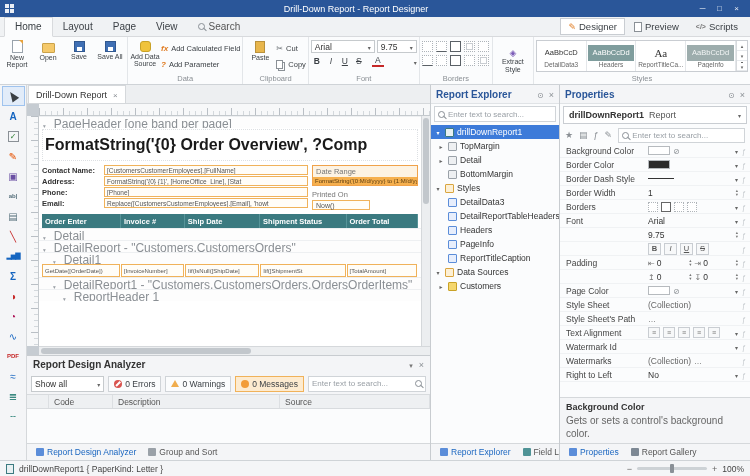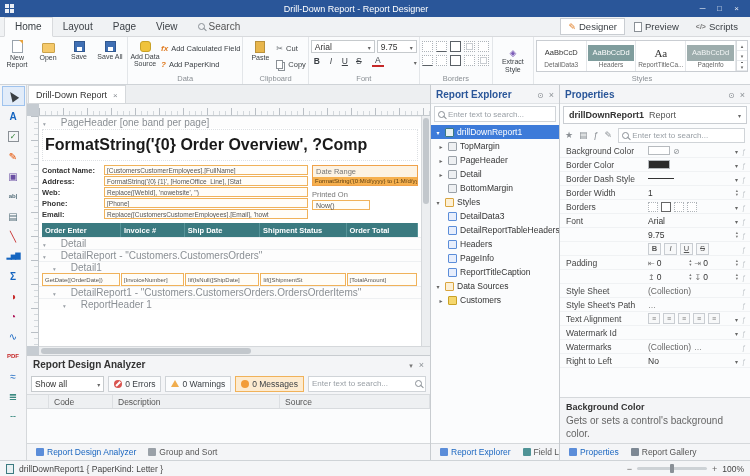--- a/index.html
+++ b/index.html
@@ -98,21 +98,21 @@
 .hruler{height:12px;margin-left:12px;background:#f7f8f9;border-bottom:1px solid #c4c9cd;background-image:repeating-linear-gradient(to right,#b9bfc5 0 1px,transparent 1px 24px),repeating-linear-gradient(to right,#d3d8dc 0 1px,transparent 1px 6px);background-size:100% 7px,100% 4px;background-position:left bottom,left bottom;background-repeat:no-repeat,no-repeat}
 .canvas-row{flex:1;display:flex;min-height:0}
 .vruler{width:12px;background:#f7f8f9;border-right:1px solid #c4c9cd;flex:0 0 auto;background-image:repeating-linear-gradient(to bottom,#b9bfc5 0 1px,transparent 1px 24px),repeating-linear-gradient(to bottom,#d3d8dc 0 1px,transparent 1px 6px);background-size:7px 100%,4px 100%;background-position:right top,right top;background-repeat:no-repeat,no-repeat}
 .page{flex:1;background:#fff;overflow:hidden;min-width:0;display:flex;flex-direction:column}
 .vscroll{width:9px;background:#eceef0;border-left:1px solid #d5d8db;position:relative;flex:0 0 auto}
 .vthumb{position:absolute;top:2px;left:1px;right:1px;height:86px;background:#c2c7cc;border-radius:3px}
 .hscroll{height:9px;background:#eceef0;border-top:1px solid #d5d8db;margin-left:12px;position:relative;flex:0 0 auto}
 .hthumb{position:absolute;left:2px;top:1px;bottom:1px;width:210px;background:#c2c7cc;border-radius:3px}
 
 
-.band{height:12px;display:flex;align-items:flex-start;gap:15px;padding-left:4px;color:#8a8f94;font-size:10px;background:#fdfdfd;border-top:1px solid #eef0f2;white-space:nowrap;overflow:hidden;flex:0 0 auto}
+.band{height:12px;display:flex;align-items:flex-start;gap:8px;padding-left:4px;color:#8a8f94;font-size:12px;background:#fdfdfd;border-top:1px solid #eef0f2;white-space:nowrap;overflow:hidden;flex:0 0 auto}
 .tri::after{content:"▾";font-size:5.5px;color:#9aa0a6}
 .ind1{padding-left:14px}
 .ind2{padding-left:24px}
 .title-block{height:32px;display:flex;align-items:center;margin:1px 3px;border:1px dotted #dde0e3;overflow:hidden;flex:0 0 auto}
 .title-text{font-size:16px;font-weight:bold;color:#1a1a1a;white-space:nowrap;padding-left:2px}
 .info-row{display:flex;padding:2px 3px 3px;flex:0 0 auto}
 .fields{flex:1;min-width:0;padding-right:4px}
 .frow{display:flex;height:11px;align-items:flex-end}
 .flabel{width:62px;flex:0 0 auto;font-size:7.5px;font-weight:bold;color:#333;white-space:nowrap;overflow:hidden}
 .fvalue{flex:1;min-width:0;font-size:6.5px;color:#555;border:1px solid #f0b25a;background:#fffdf8;height:10px;display:flex;align-items:center;padding:0 2px;white-space:nowrap;overflow:hidden}
@@ -295,21 +295,21 @@
             <span class="i-db"></span>
             <span>Add Data Source</span>
           </div>
         <div class="smallstack">
           <span class="smallbtn">
               <span class="i-fx">fx</span>
               <span>Add Calculated Field</span>
             </span>
           <span class="smallbtn">
               <span class="i-fx">?</span>
-              <span>Add PaperKind</span>
+              <span>Add Parameter</span>
             </span>
         </div>
       </div>
       <div class="rgroup-label">Data</div>
     </div>
     <div class="rgroup">
       <div class="rgroup-body">
         <div class="bigbtn">
             <span class="i-paste"></span>
             <span>Paste</span>
@@ -485,24 +485,20 @@
               </div>
             <div class="info-row">
               <div class="fields">
                 <div class="frow">
                     <span class="flabel">Contact Name:</span>
                     <span class="fvalue">[CustomersCustomerEmployees].[FullName]</span>
                   </div>
                 <div class="frow">
                     <span class="flabel">Address:</span>
                     <span class="fvalue">FormatString('{0} {1}', [HomeOffice_Line], [Stat</span>
-                  </div>
-                <div class="frow">
-                    <span class="flabel">Web:</span>
-                    <span class="fvalue">Replace([WebId], 'nowebsite', '')</span>
                   </div>
                 <div class="frow">
                     <span class="flabel">Phone:</span>
                     <span class="fvalue">[Phone]</span>
                   </div>
                 <div class="frow">
                     <span class="flabel">Email:</span>
                     <span class="fvalue">Replace([CustomersCustomerEmployees].[Email], 'howt</span>
                   </div>
               </div>
@@ -630,25 +626,20 @@
             <span>drillDownReport1</span>
           </div>
         <div class="titem d1">
             <span class="exp exp-closed"></span>
             <span class="ticon ic-band"></span>
             <span>TopMargin</span>
           </div>
         <div class="titem d1">
             <span class="exp exp-closed"></span>
             <span class="ticon ic-band"></span>
-            <span>PageHeader</span>
-          </div>
-        <div class="titem d1">
-            <span class="exp exp-closed"></span>
-            <span class="ticon ic-band"></span>
             <span>Detail</span>
           </div>
         <div class="titem d1">
             <span class="exp"></span>
             <span class="ticon ic-band"></span>
             <span>BottomMargin</span>
           </div>
         <div class="titem d0">
             <span class="exp exp-open"></span>
             <span class="ticon ic-folder"></span>
@@ -817,20 +808,29 @@
               <span class="pad-item">
                 <span class="pi pi-top"></span>
                 <span>0</span>
                 <span class="spin"></span>
               </span>
               <span class="pad-item">
                 <span class="pi pi-bottom"></span>
                 <span>0</span>
                 <span class="spin"></span>
               </span>
+            </span>
+            <span class="pmark"></span>
+          </div>
+        <div class="prow">
+            <span class="plabel">Page Color</span>
+            <span class="pedit">
+              <span class="swatch"></span>
+              <span class="nocolor"></span>
+              <span class="dd"></span>
             </span>
             <span class="pmark"></span>
           </div>
         <div class="prow">
             <span class="plabel">Style Sheet</span>
             <span class="pedit">
               <span class="gray">(Collection)</span>
             </span>
             <span class="pmark"></span>
           </div>

